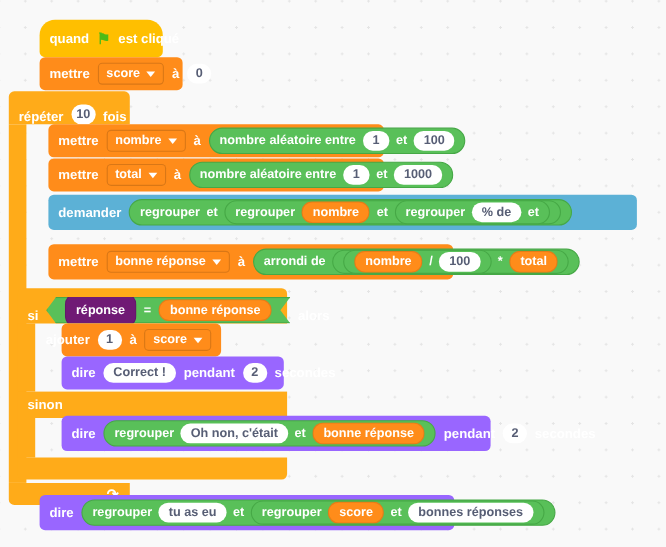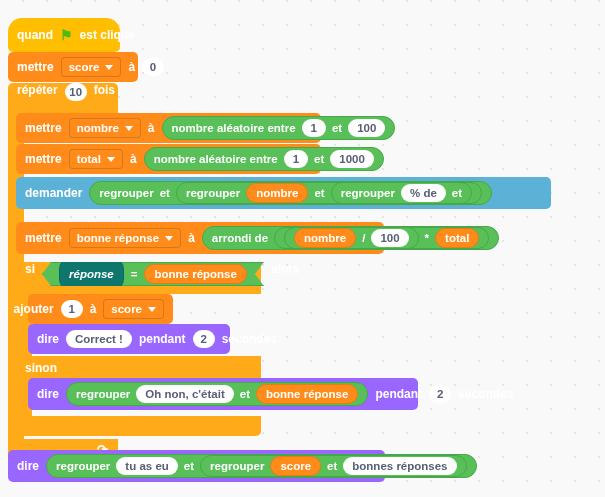--- a/index.html
+++ b/index.html
@@ -19,25 +19,26 @@
   .blk{
     position:absolute;
     display:flex;align-items:center;
     color:#fff;font-weight:bold;font-size:12px;
     border-radius:5px;
     box-sizing:border-box;
     padding:0 9px;
     height:30px;
     gap:7px;
     white-space:nowrap;
+    margin-left:28px;
   }
   .blk.hat{border-radius:14px 14px 5px 5px;height:34px;}
   .c-wrap{position:absolute;}
   .c-top{
-    display:flex;align-items:flex-start;gap:7px;
+    display:flex;align-items:flex-end;gap:7px;
     height:30px;padding:0 9px;border-radius:5px 5px 0 0;
     color:#fff;font-weight:bold;box-sizing:border-box;white-space:nowrap;
   }
   .c-arm{width:16px;}
   .c-bot{
     height:20px;border-radius:0 0 5px 5px;
     display:flex;align-items:center;justify-content:flex-end;
     padding-right:10px;box-sizing:border-box;
     color:#fff;font-weight:bold;
   }
@@ -56,21 +57,21 @@
 
   
   .oval{
     display:inline-flex;align-items:center;justify-content:center;
     height:18px;padding:0 9px;border-radius:10px;
     font-weight:bold;font-size:11.5px;box-sizing:border-box;
   }
   .num{background:#fff;color:#575e75;min-width:22px;}
   .txt{background:#fff;color:#575e75;}
   .var-rep{background:#ff8c1a;color:#fff;height:20px;border-radius:11px;border:1px solid rgba(0,0,0,.10);}
-  .sense-rep{background:#0f766e;color:#fff;height:32px;border-radius:11px;border:1px solid rgba(0,0,0,.10);font-style:italic;}
+  .sense-rep{background:#701a75;color:#fff;height:32px;border-radius:11px;border:1px solid rgba(0,0,0,.10);}
   .op{
     display:inline-flex;align-items:center;gap:6px;
     background:#59c059;border:1px solid #46a846;
     border-radius:13px;height:24px;padding:0 9px;
     color:#fff;font-weight:bold;font-size:11.5px;box-sizing:border-box;
   }
   .op.inner{height:22px;}
   .dropdown{
     display:inline-flex;align-items:center;gap:6px;
     background:#ff8c1a;border:1px solid rgba(0,0,0,.15);

